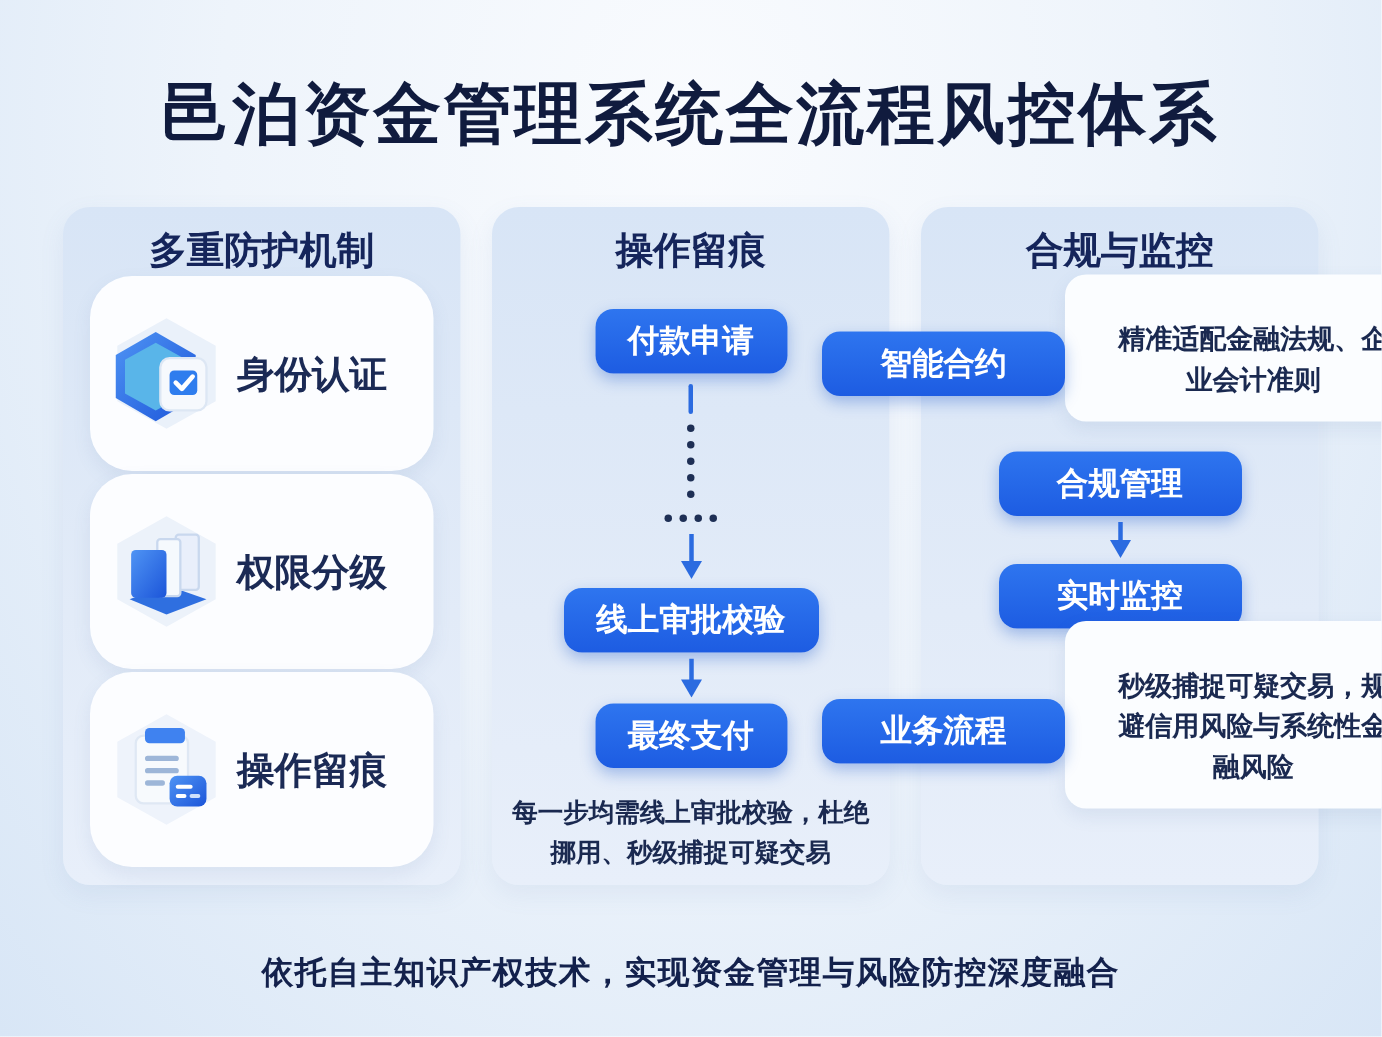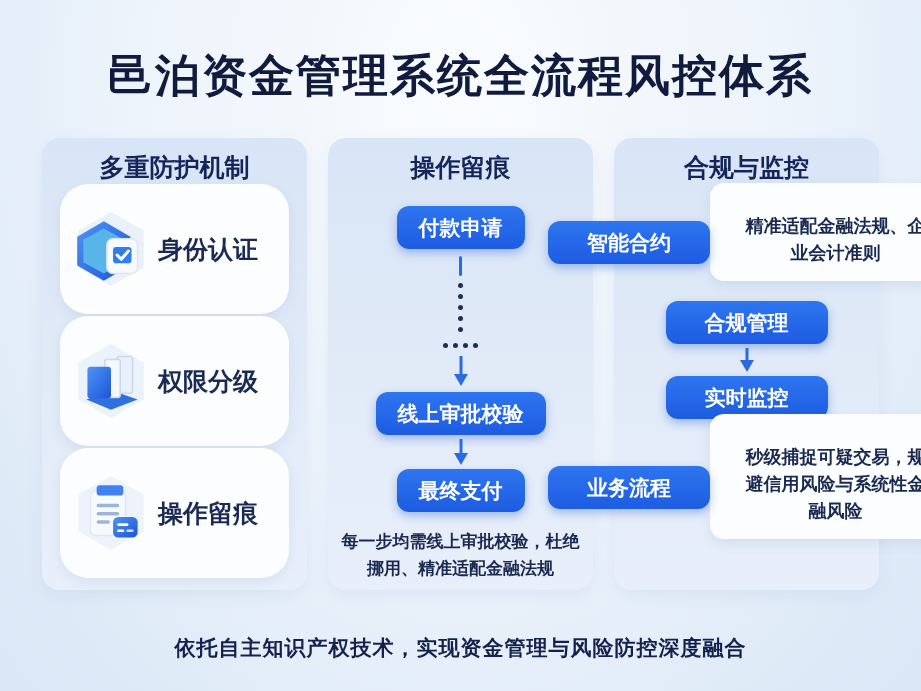--- a/index.html
+++ b/index.html
@@ -232,21 +232,21 @@
 
     <div class="flow-btn">线上审批校验</div>
 
     <svg class="arrow-small" width="18" height="26">
       <line x1="9" y1="0" x2="9" y2="15" stroke="#2b6be0" stroke-width="3"></line>
       <polygon points="2,14 16,14 9,26" fill="#2b6be0"></polygon>
     </svg>
 
     <div class="flow-btn">最终支付</div>
 
-    <div class="caption">每一步均需线上审批校验，杜绝挪用、精准适配金融法规</div>
+    <div class="caption">每一步均需线上审批校验，杜绝挪用、秒级捕捉可疑交易</div>
   </div>
 
   <div class="panel">
     <div class="panel-header">合规与监控</div>
 
     <div class="overlap-group">
       <div class="flow-btn w-fixed">智能合约</div>
       <div class="desc-card">精准适配金融法规、企业会计准则</div>
     </div>
 

